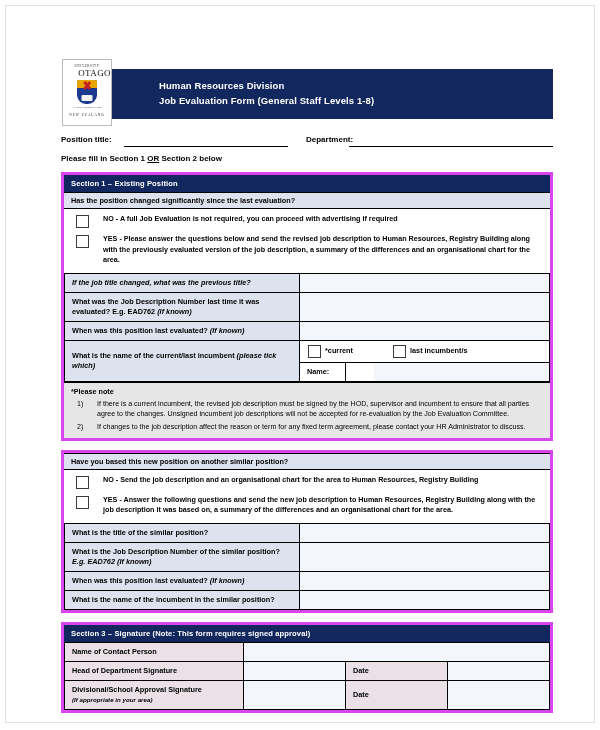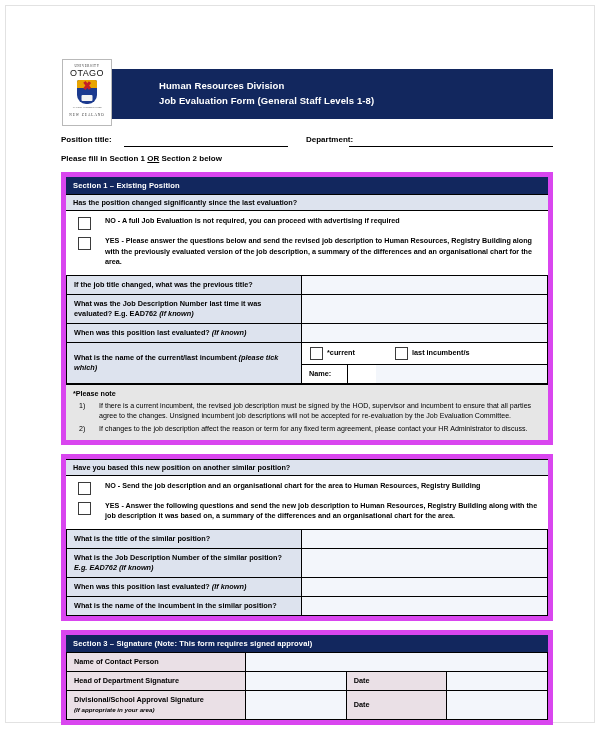--- a/index.html
+++ b/index.html
@@ -61,25 +61,26 @@
     overflow: hidden;
   }
   .logo-uni {
     font-family: "Liberation Serif", serif;
     font-size: 3.2px;
     letter-spacing: .6px;
     color: #2b2b2b;
     margin-top: 4px;
   }
   .logo-otago {
-    font-family: Liberation Sans, sans-serif;
+    font-family: Liberation Serif, serif;
     font-size: 9px;
     letter-spacing: .4px;
     color: #111111;
     line-height: 10px;
+    text-align: right;
   }
   .crest {
     width: 20px;
     height: 24px;
     margin: 2px auto 0 auto;
     position: relative;
     background: #1b3a8f;
     border-radius: 2px 2px 9px 9px;
     overflow: hidden;
   }
@@ -142,21 +143,21 @@
   .note-line {
     margin-top: 6px;
     font-size: 8px;
     font-weight: bold;
   }
   .note-line u { text-decoration: underline; }
 
   
   .section {
     margin-top: 9px;
-    border: 5px solid #d946ef;
+    border: 3px solid #d946ef;
     box-sizing: border-box;
   }
   .sec-bar {
     background: #12275e;
     color: #ffffff;
     font-size: 7.6px;
     font-weight: bold;
     padding: 4px 6px 4px 7px;
     letter-spacing: .1px;
   }
@@ -288,21 +289,21 @@
         </div>
         <div class="opt">
           <span class="cbx"></span>
           <span class="opt-txt"><span>YES - </span><span>Please answer the questions below and send the revised job description to Human Resources, Registry Building along with the previously evaluated version of the job description, a summary of the differences and an organisational chart for the area.</span></span>
         </div>
       </div>
 
       <table class="grid">
         <tbody>
             <tr>
-          <td class="lbl-cell" style="width:222px;"><span>If the job title changed, what was the previous title?</span><span class="ital"></span></td>
+          <td class="lbl-cell" style="width:222px;font-style:italic;"><span>If the job title changed, what was the previous title?</span><span class="ital"></span></td>
           <td class="val-cell"><span></span></td>
         </tr>
         <tr>
           <td class="lbl-cell" style="width:222px;"><span>What was the Job Description Number last time it was evaluated? E.g. EAD762 </span><span class="ital">(If known)</span></td>
           <td class="val-cell"><span></span></td>
         </tr>
         <tr>
           <td class="lbl-cell" style="width:222px;"><span>When was this position last evaluated? </span><span class="ital">(If known)</span></td>
           <td class="val-cell"><span></span></td>
         </tr>

